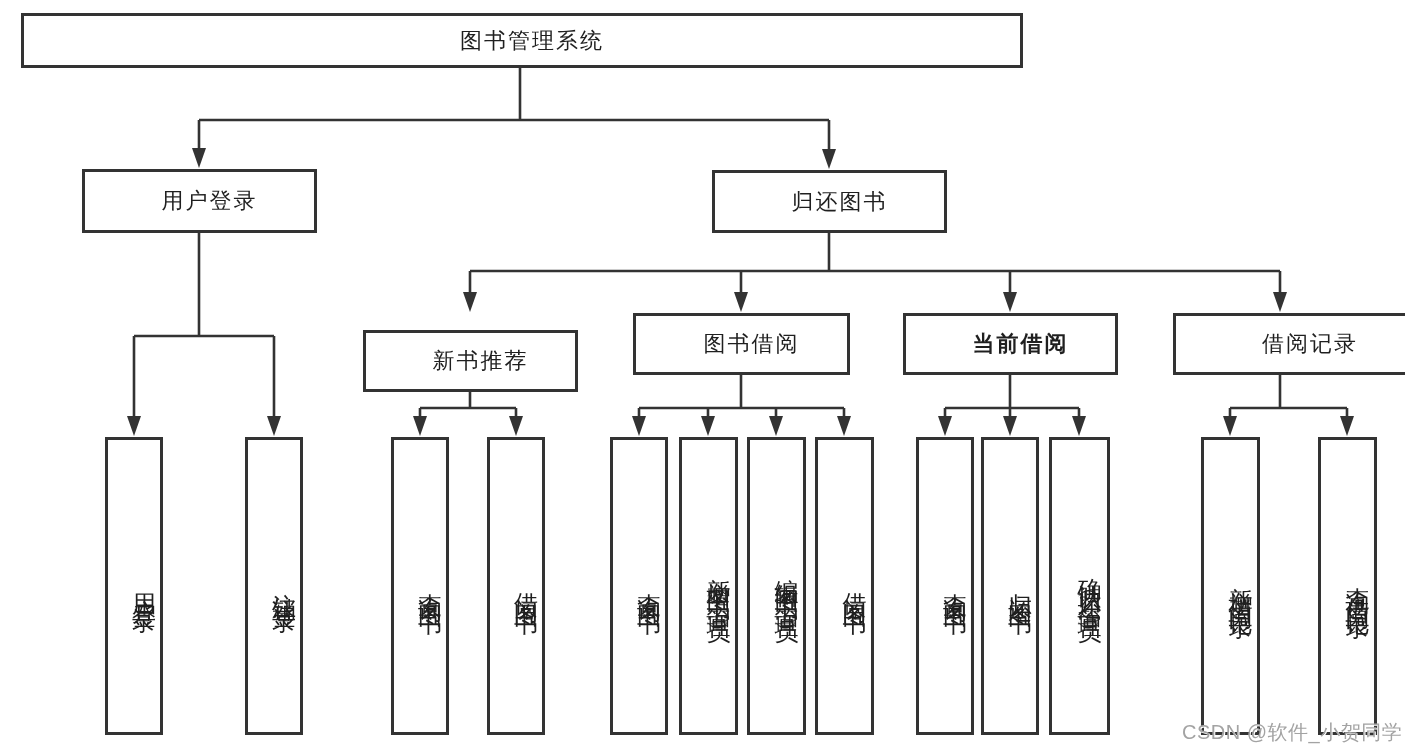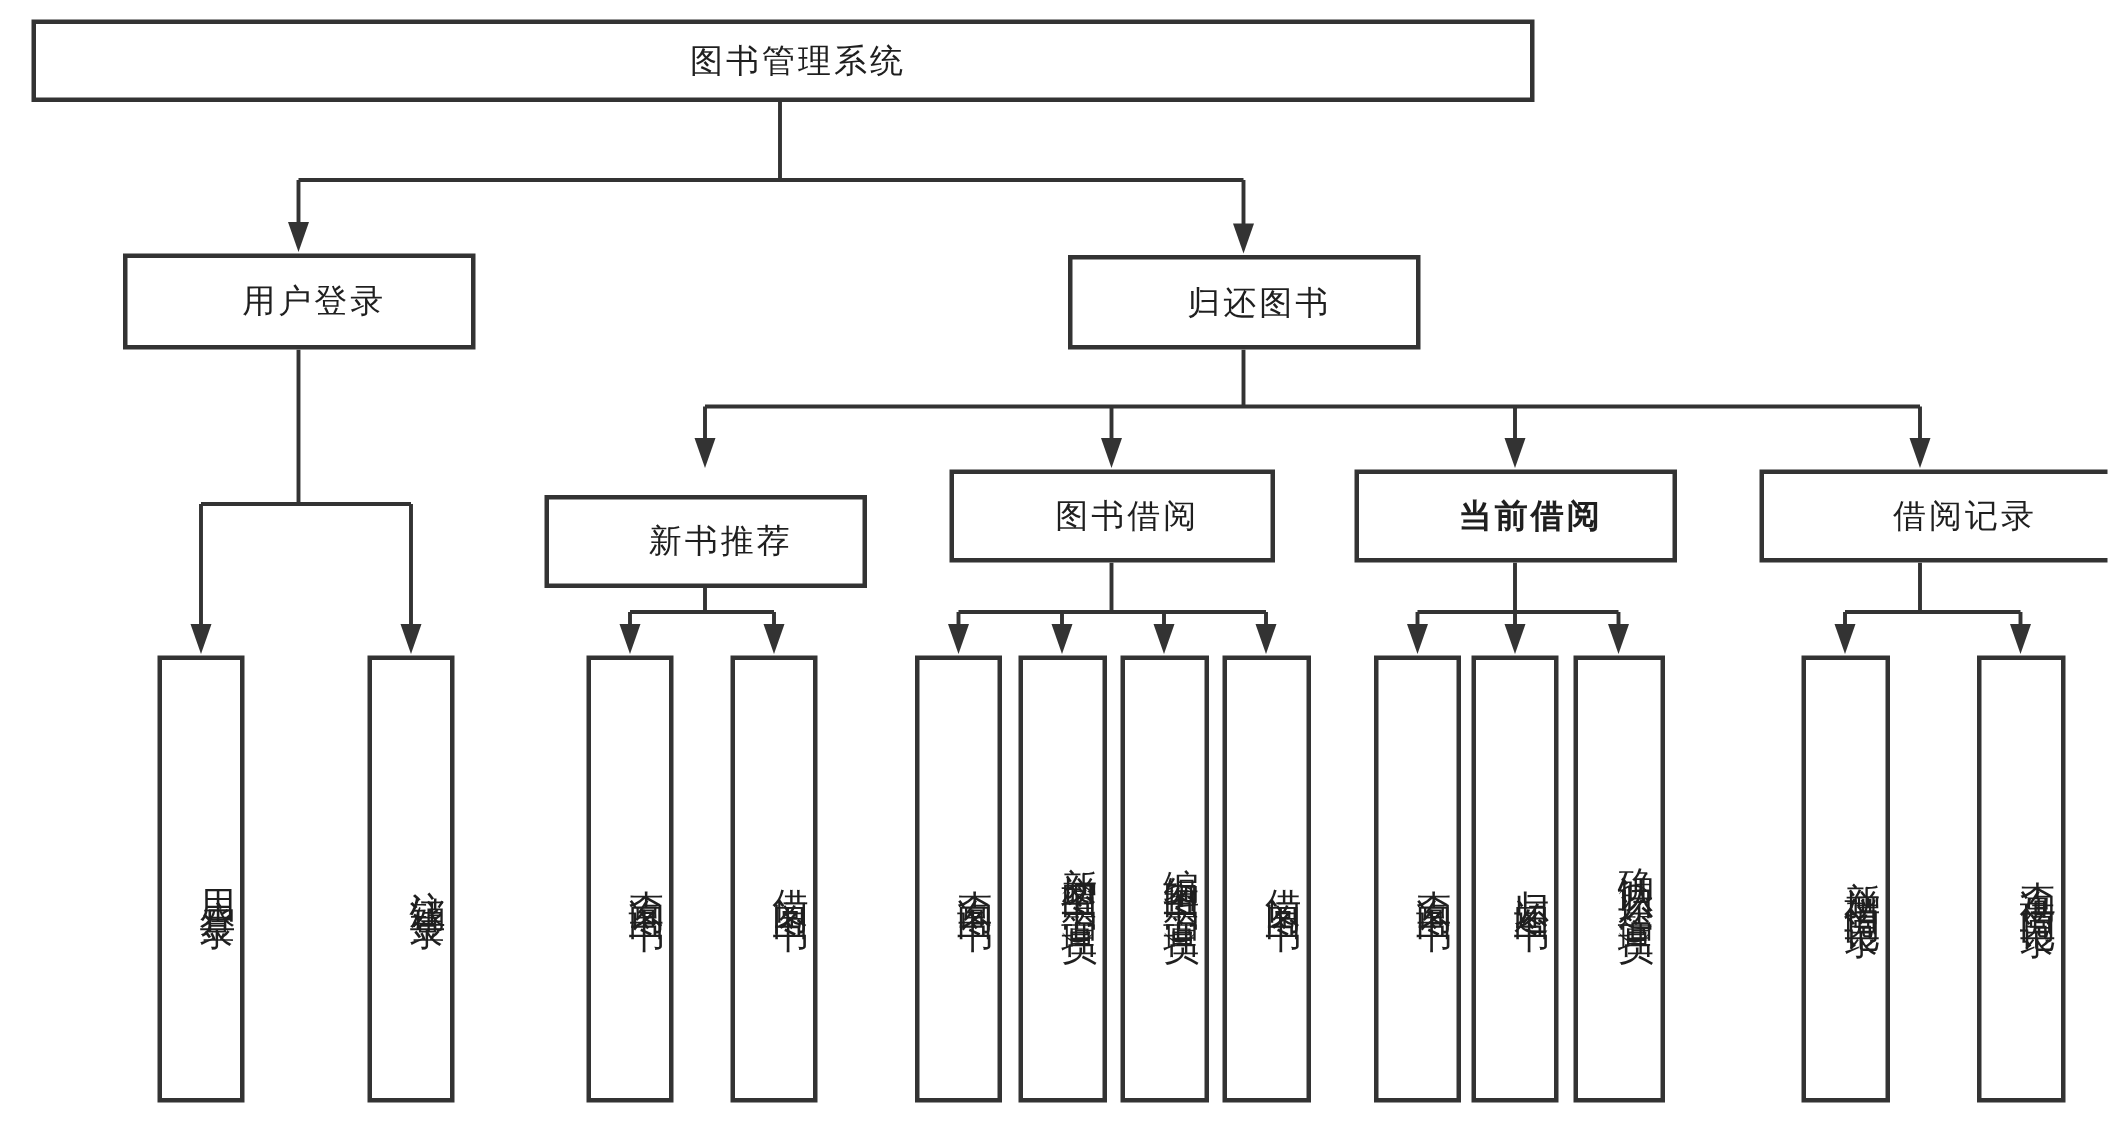--- a/index.html
+++ b/index.html
@@ -132,14 +132,15 @@
   <div class="box vbox" style="left:916px;top:437px;width:58px;height:298px;">查询图书</div>
 
   <div class="box vbox" style="left:981px;top:437px;width:58px;height:298px;">归还图书</div>
 
   <div class="box vbox" style="left:1049px;top:437px;width:61px;height:298px;">确认归还（管理员）</div>
 
   <div class="box vbox" style="left:1201px;top:437px;width:59px;height:298px;">新增借阅记录</div>
 
   <div class="box vbox" style="left:1318px;top:437px;width:59px;height:298px;">查询借阅记录</div>
 
+  <div id="watermark">CSDN @软件_小贺同学</div>
 
 </div>
 
 </body></html>

